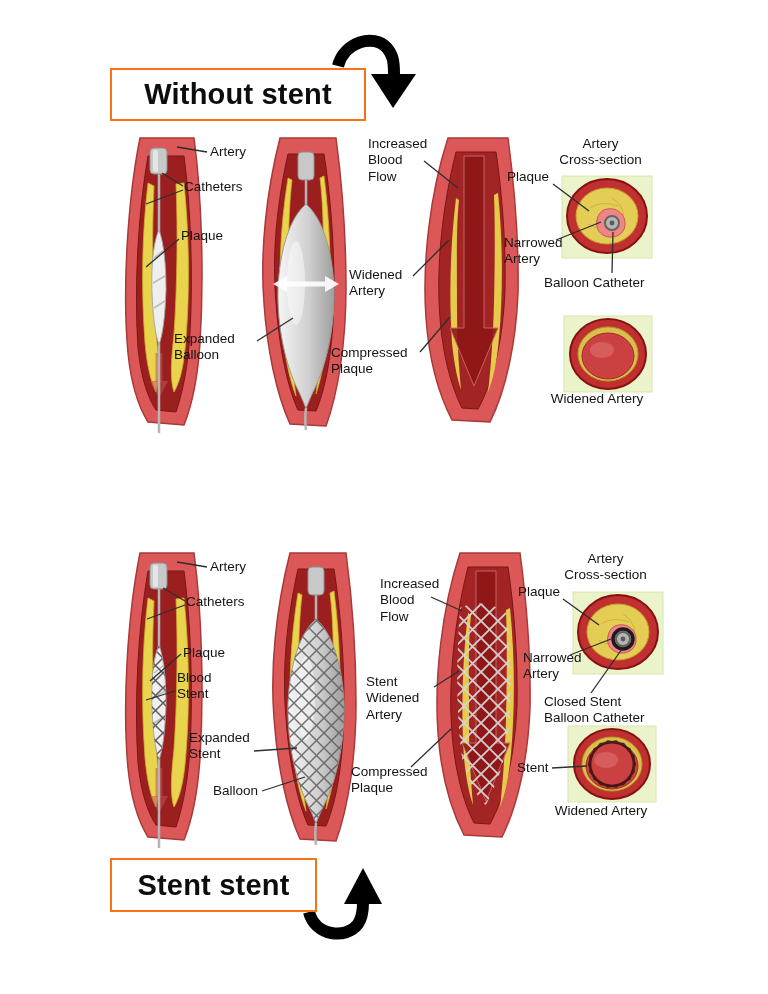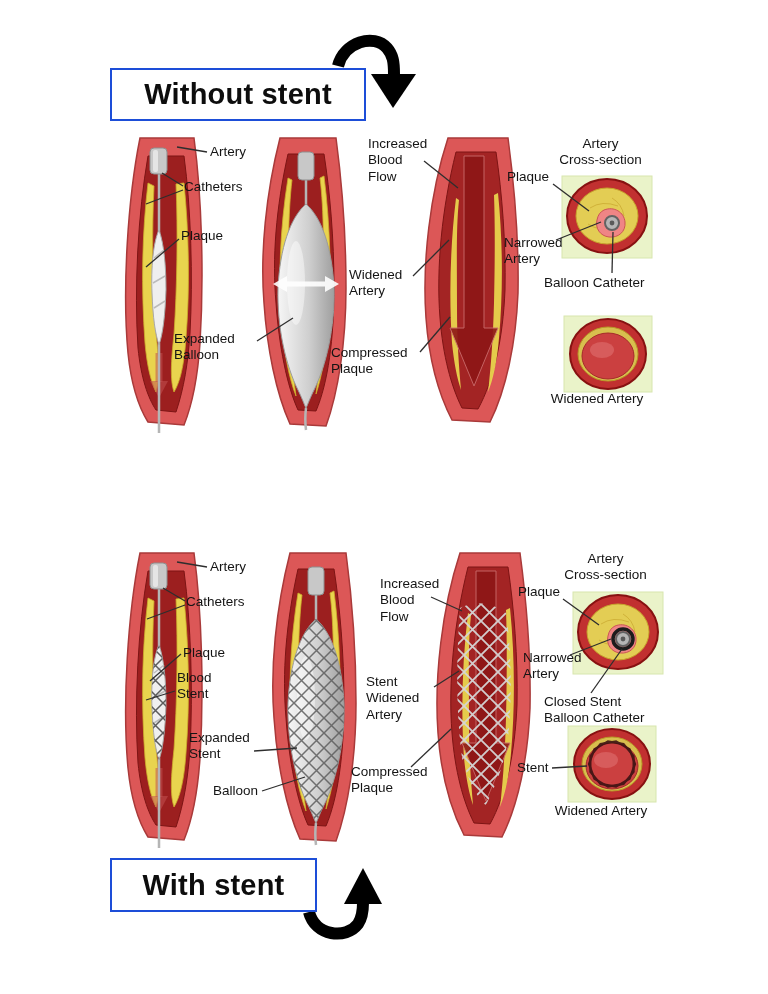--- a/index.html
+++ b/index.html
@@ -1,21 +1,21 @@
 <!DOCTYPE html>
 <html><head>
 <meta charset="utf-8">
 <style>
   html,body{margin:0;padding:0;background:#fff;}
   #stage{position:relative;width:768px;height:994px;background:#fff;overflow:hidden;
          font-family:"Liberation Sans",sans-serif;color:#161616;}
   #artwork{position:absolute;left:0;top:0;}
   .lbl{position:absolute;font-size:13.5px;line-height:1.22;white-space:pre-line;color:#141414;}
   .lbl.center{text-align:center;}
-  .title-box{position:absolute;border:2px solid #1d4ed8;background:#fff;
+  .title-box{position:absolute;border:2px solid #f97316;background:#fff;
              display:flex;align-items:center;justify-content:center;
              font-weight:700;font-size:29px;color:#0d0d0d;letter-spacing:0.2px;}
 </style>
 </head>
 <body>
 
 <div id="stage">
 
   <svg id="artwork" width="768" height="994" viewBox="0 0 768 994">
     <defs>
@@ -148,21 +148,21 @@
       </g>
 
       <g>
         <path d="M309,912 C315,936 346,940 358,924 C362,918 363,912 363,903" stroke="#000" stroke-width="12" fill="none"></path>
         <polygon points="344,904 382,904 363,868" fill="#000"></polygon>
       </g>
     </g>
   </svg>
 
   <div class="title-box" style="left:110px;top:68px;width:252px;height:49px;">Without stent</div>
-  <div class="title-box" style="left:110px;top:858px;width:203px;height:50px;">With stent</div>
+  <div class="title-box" style="left:110px;top:858px;width:203px;height:50px;">Stent stent</div>
 
   <div class="lbl" style="left:210px;top:144px;">Artery</div>
   <div class="lbl" style="left:184px;top:179px;">Catheters</div>
   <div class="lbl" style="left:181px;top:228px;">Plaque</div>
   <div class="lbl" style="left:174px;top:331px;">Expanded
 Balloon</div>
   <div class="lbl" style="left:368px;top:136px;">Increased
 Blood
 Flow</div>
   <div class="lbl" style="left:349px;top:267px;">Widened

